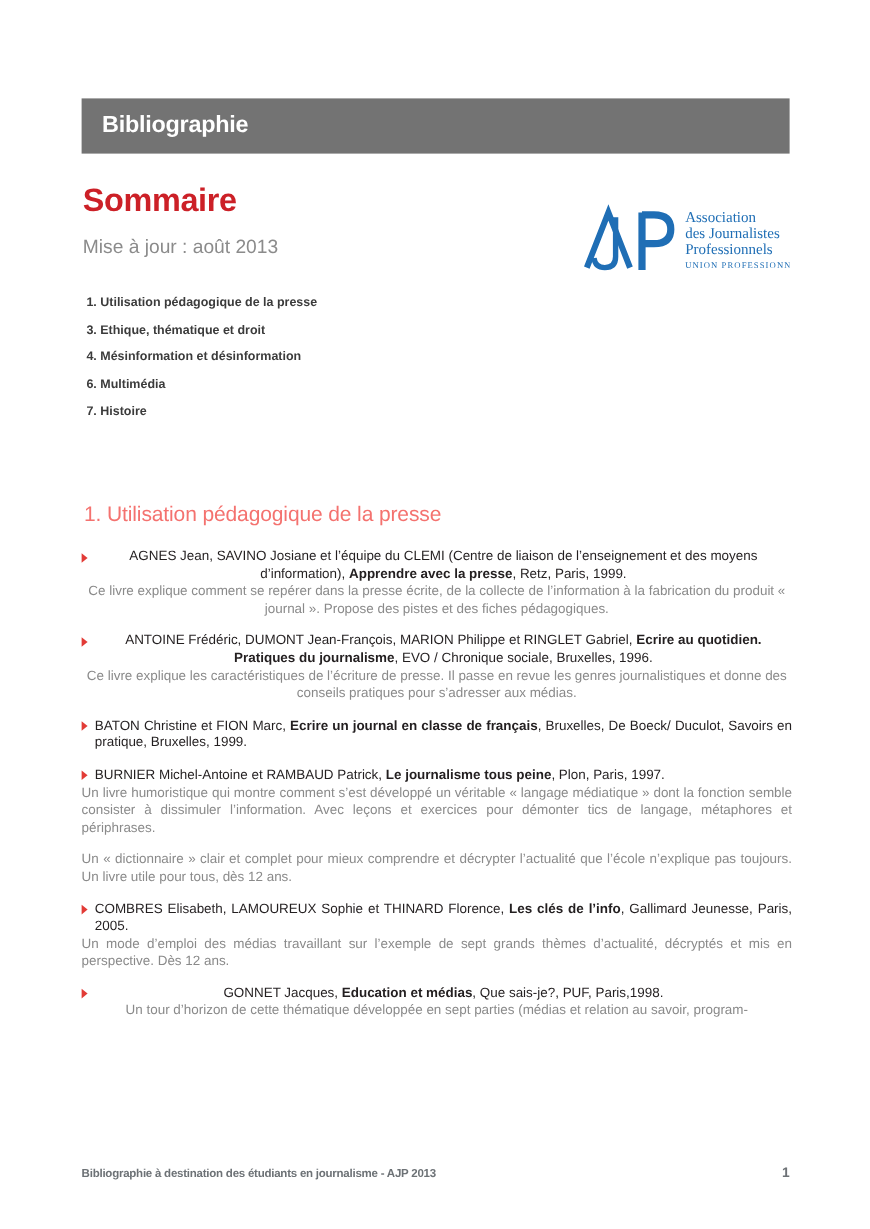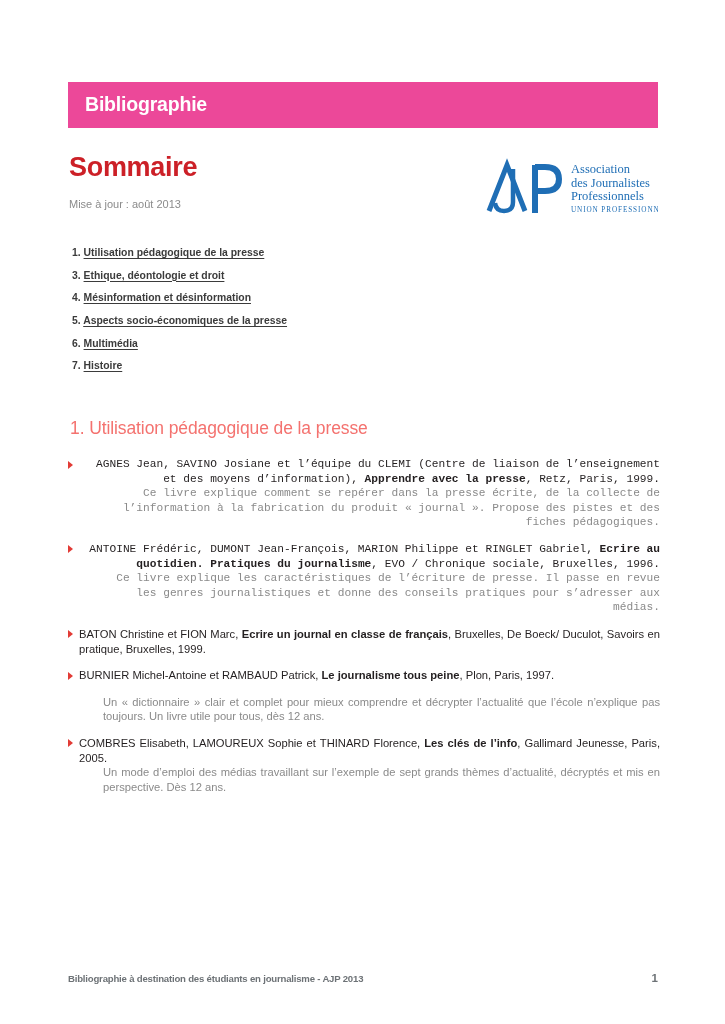--- a/index.html
+++ b/index.html
@@ -22,21 +22,21 @@
     background: #ffffff;
   }
 
   
   .banner {
     position: absolute;
     left: 68px;
     top: 82px;
     width: 590px;
     height: 46px;
-    background: #ec4899;
+    background: #737373;
   }
   .banner-title {
     position: absolute;
     left: 17px;
     top: 50%;
     transform: translateY(-52%);
     color: #ffffff;
     font-size: 19.5px;
     font-weight: bold;
     letter-spacing: -0.2px;
@@ -57,29 +57,29 @@
     font-size: 27px;
     font-weight: bold;
     color: #cc2027;
     letter-spacing: -0.3px;
     text-align: right;
   }
   .doc-subtitle {
     position: absolute;
     left: 1px;
     top: 46px;
-    font-size: 11px;
+    font-size: 16px;
     color: #8b8b8b;
   }
 
   
   .logo {
     position: absolute;
     right: 0px;
-    top: 4px;
+    top: 16px;
     width: 175px;
     height: 62px;
   }
   .logo svg { display: block; }
 
   
   .toc {
     position: absolute;
     left: 72px;
     top: 247px;
@@ -87,21 +87,21 @@
   }
   .toc-item {
     font-size: 10.4px;
     font-weight: bold;
     color: #3b3b3b;
     margin-bottom: 11.2px;
     line-height: 1.1;
     white-space: nowrap;
   }
   .toc-num { text-decoration: none; }
-  .toc-label { text-decoration: underline; text-underline-offset: 2px; }
+  .toc-label { text-underline-offset: 2px; }
 
   
   .section-heading {
     position: absolute;
     left: 70px;
     top: 418px;
     font-size: 17.5px;
     color: #f4726f;
     letter-spacing: -0.1px;
   }
@@ -137,24 +137,23 @@
     border-left: 5px solid #e23b36;
   }
   .entry-citation b { font-weight: bold; }
   .entry-note {
     font-size: 11.2px;
     line-height: 14.6px;
     color: #8a8a8a;
     text-align: justify;
     text-justify: inter-word;
     padding-left: 0px;
-    margin-left: 35px;
   }
   .entry.nojust .entry-citation,
-  .entry.nojust .entry-note { text-align: right; font-family: Liberation Mono, monospace; }
+  .entry.nojust .entry-note { text-align: center; }
 
   
   .footer {
     position: absolute;
     left: 68px;
     top: 972px;
     width: 590px;
     display: flex;
     justify-content: space-between;
     align-items: baseline;
@@ -206,31 +205,27 @@
     </div>
   </div>
 
   <nav class="toc">
     <div class="toc-item">
       <span class="toc-num">1.</span>
       <span class="toc-label">Utilisation pédagogique de la presse</span>
     </div>
     <div class="toc-item">
       <span class="toc-num">3.</span>
-      <span class="toc-label">Ethique, déontologie et droit</span>
+      <span class="toc-label">Ethique, thématique et droit</span>
     </div>
     <div class="toc-item">
       <span class="toc-num">4.</span>
       <span class="toc-label">Mésinformation et désinformation</span>
     </div>
     <div class="toc-item">
-      <span class="toc-num">5.</span>
-      <span class="toc-label">Aspects socio-économiques de la presse</span>
-    </div>
-    <div class="toc-item">
       <span class="toc-num">6.</span>
       <span class="toc-label">Multimédia</span>
     </div>
     <div class="toc-item">
       <span class="toc-num">7.</span>
       <span class="toc-label">Histoire</span>
     </div>
   </nav>
 
   <h2 class="section-heading" style="margin:0;font-weight:normal;">1. Utilisation pédagogique de la presse</h2>
@@ -254,33 +249,40 @@
     <div class="entry">
       <div class="entry-citation">
         <span class="bullet"></span><span>BATON Christine et FION Marc, </span><b>Ecrire un journal en classe de français</b><span>, Bruxelles, De Boeck/ Duculot, Savoirs en pratique, Bruxelles, 1999.</span>
       </div>
     </div>
 
     <div class="entry">
       <div class="entry-citation">
         <span class="bullet"></span><span>BURNIER Michel-Antoine et RAMBAUD Patrick, </span><b>Le journalisme tous peine</b><span>, Plon, Paris, 1997.</span>
       </div>
+      <div class="entry-note">Un livre humoristique qui montre comment s’est développé un véritable « langage médiatique » dont la fonction semble consister à dissimuler l’information. Avec leçons et exercices pour démonter tics de langage, métaphores et périphrases.</div>
     </div>
 
     <div class="entry">
       <div class="entry-note">Un « dictionnaire » clair et complet pour mieux comprendre et décrypter l’actualité que l’école n’explique pas toujours. Un livre utile pour tous, dès 12 ans.</div>
     </div>
 
     <div class="entry">
       <div class="entry-citation">
         <span class="bullet"></span><span>COMBRES Elisabeth, LAMOUREUX Sophie et THINARD Florence, </span><b>Les clés de l’info</b><span>, Gallimard Jeunesse, Paris, 2005.</span>
       </div>
       <div class="entry-note">Un mode d’emploi des médias travaillant sur l’exemple de sept grands thèmes d’actualité, décryptés et mis en perspective. Dès 12 ans.</div>
     </div>
 
+    <div class="entry nojust">
+      <div class="entry-citation">
+        <span class="bullet"></span><span>GONNET Jacques, </span><b>Education et médias</b><span>, Que sais-je?, PUF, Paris,1998.</span>
+      </div>
+      <div class="entry-note">Un tour d’horizon de cette thématique développée en sept parties (médias et relation au savoir, program-</div>
+    </div>
 
   </div>
 
   <div class="footer">
     <div class="footer-text">Bibliographie à destination des étudiants en journalisme - AJP 2013</div>
     <div class="footer-page">1</div>
   </div>
 
 </div>
 

